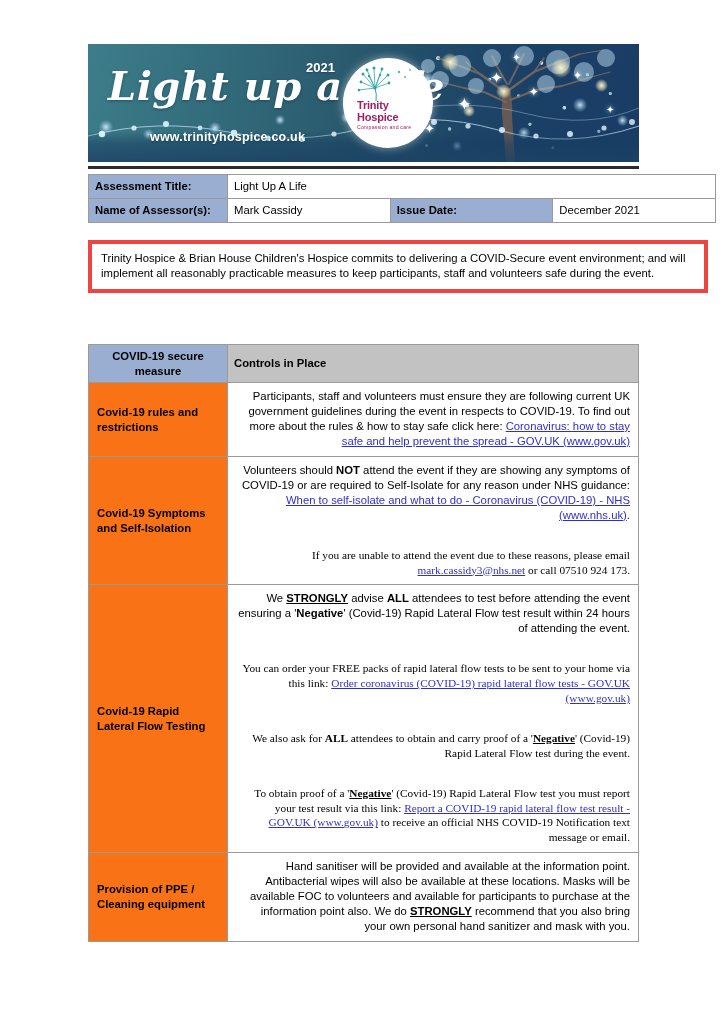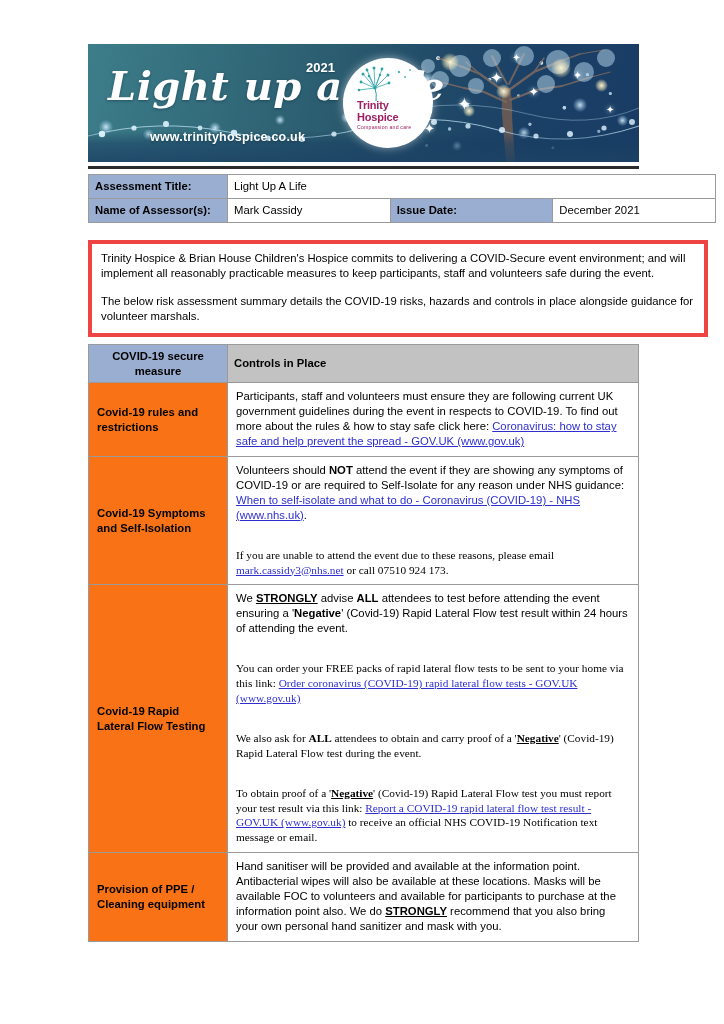--- a/index.html
+++ b/index.html
@@ -235,21 +235,21 @@
   td.measure {
     font-weight: 700;
     vertical-align: middle;
     background: #f97316;
     padding: 6px 8px;
   }
   td.controls {
     background: #ffffff;
     padding: 6px 8px 7px 8px;
   }
-  td.controls p { margin: 0; }
+  td.controls p { margin: 0; text-align: right; }
   td.controls p + p { margin-top: 25px; font-family: Liberation Serif, serif; }
 
   a.lnk {
     color: #2f2fd0;
     text-decoration: underline;
   }
   .bold { font-weight: 700; }
   .bu { font-weight: 700; text-decoration: underline; }
 </style>
 </head>
@@ -410,21 +410,20 @@
       <td class="lbl" style="width:126px;">Name of Assessor(s):</td>
       <td class="val" style="width:228px;">Mark Cassidy</td>
       <td class="lbl" style="width:50px;margin-top:23px;">Issue Date:</td>
       <td class="val">December 2021</td>
     </tr>
   </tbody>
     </table>
 
   <div class="intro">
     <p>Trinity Hospice &amp; Brian House Children's Hospice commits to delivering a COVID-Secure event environment; and will implement all reasonably practicable measures to keep participants, staff and volunteers safe during the event.</p>
-    <p>The below risk assessment summary details the COVID-19 risks, hazards and controls in place alongside guidance for volunteer marshals.</p>
   </div>
 
   <table class="tbl risk-tbl">
     <tbody>
         <tr>
       <th class="col-measure">COVID-19 secure measure</th>
       <th class="col-controls">Controls in Place</th>
     </tr>
 
     <tr>

